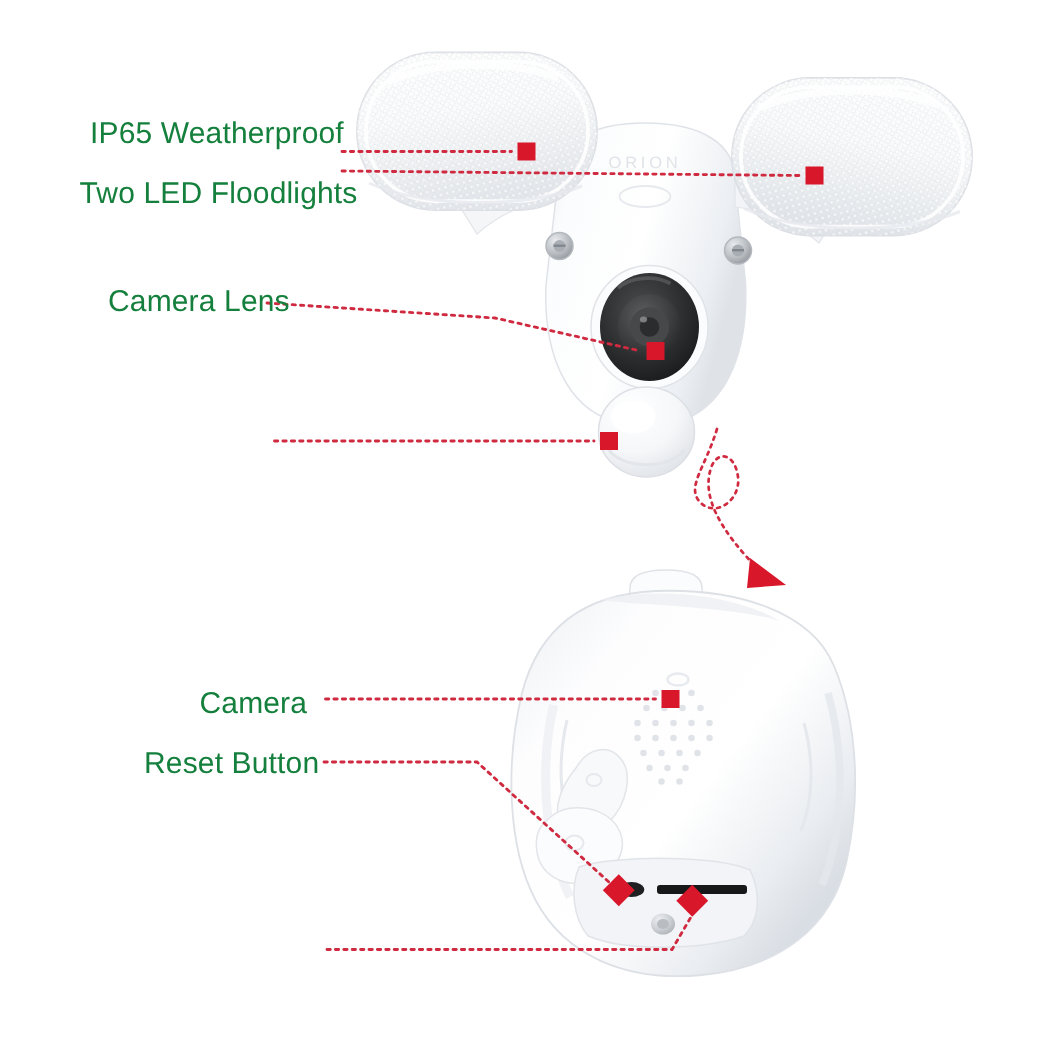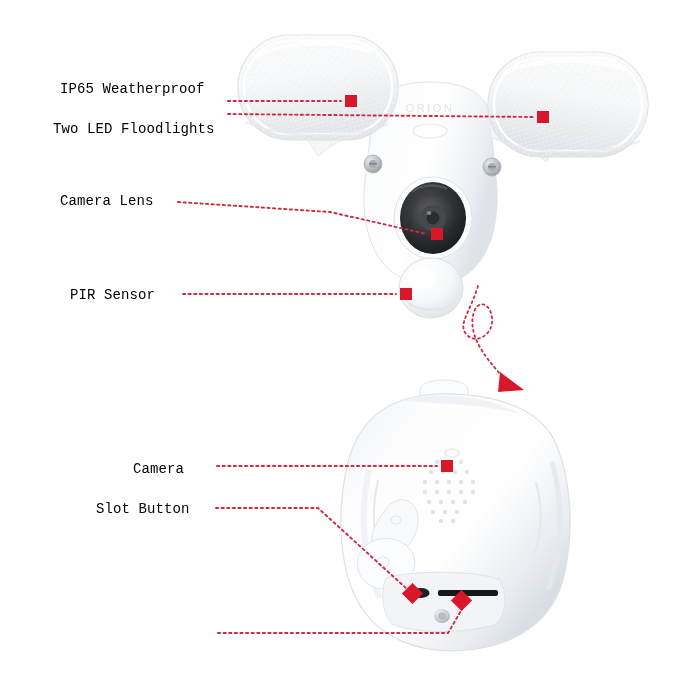--- a/index.html
+++ b/index.html
@@ -16,24 +16,24 @@
     font-family: "Liberation Sans", sans-serif;
   }
   #art {
     position: absolute;
     left: 0; top: 0;
     width: 700px;
     height: 700px;
   }
   .callout-label {
     position: absolute;
-    font-family: Liberation Mono, monospace;
-    font-size: 14px;
+    font-family: Liberation Sans, sans-serif;
+    font-size: 20px;
     line-height: 22px;
-    color: #000000;
+    color: #15803d;
     white-space: nowrap;
     letter-spacing: 0.1px;
   }
 </style>
 </head>
 <body>
 
 <div id="stage">
 
   <svg id="art" viewBox="0 0 700 700">
@@ -273,22 +273,21 @@
       <rect x="441" y="460" width="12" height="12" fill="#d8172a"></rect>
       <rect x="405" y="586" width="15" height="15" fill="#d8172a" transform="rotate(45 412.5 593.5)"></rect>
       <rect x="454" y="593" width="15" height="15" fill="#d8172a" transform="rotate(45 461.5 600.5)"></rect>
     </g>
   </svg>
 
   <div class="callout-label" style="left:60px;  top:78px;">IP65 Weatherproof</div>
 
   <div class="callout-label" style="left:53px;  top:118px;">Two LED Floodlights</div>
 
-  <div class="callout-label" style="left:60px;  top:190px;">Camera Lens</div>
-
-  <div class="callout-label" style="left:70px;  top:284px;">PIR Sensor</div>
+  <div class="callout-label" style="left:72px;  top:190px;">Camera Lens</div>
+
 
   <div class="callout-label" style="left:133px; top:458px;">Camera</div>
 
-  <div class="callout-label" style="left:96px;  top:498px;">Slot Button</div>
+  <div class="callout-label" style="left:96px;  top:498px;">Reset Button</div>
 
 
 </div>
 
 </body></html>

